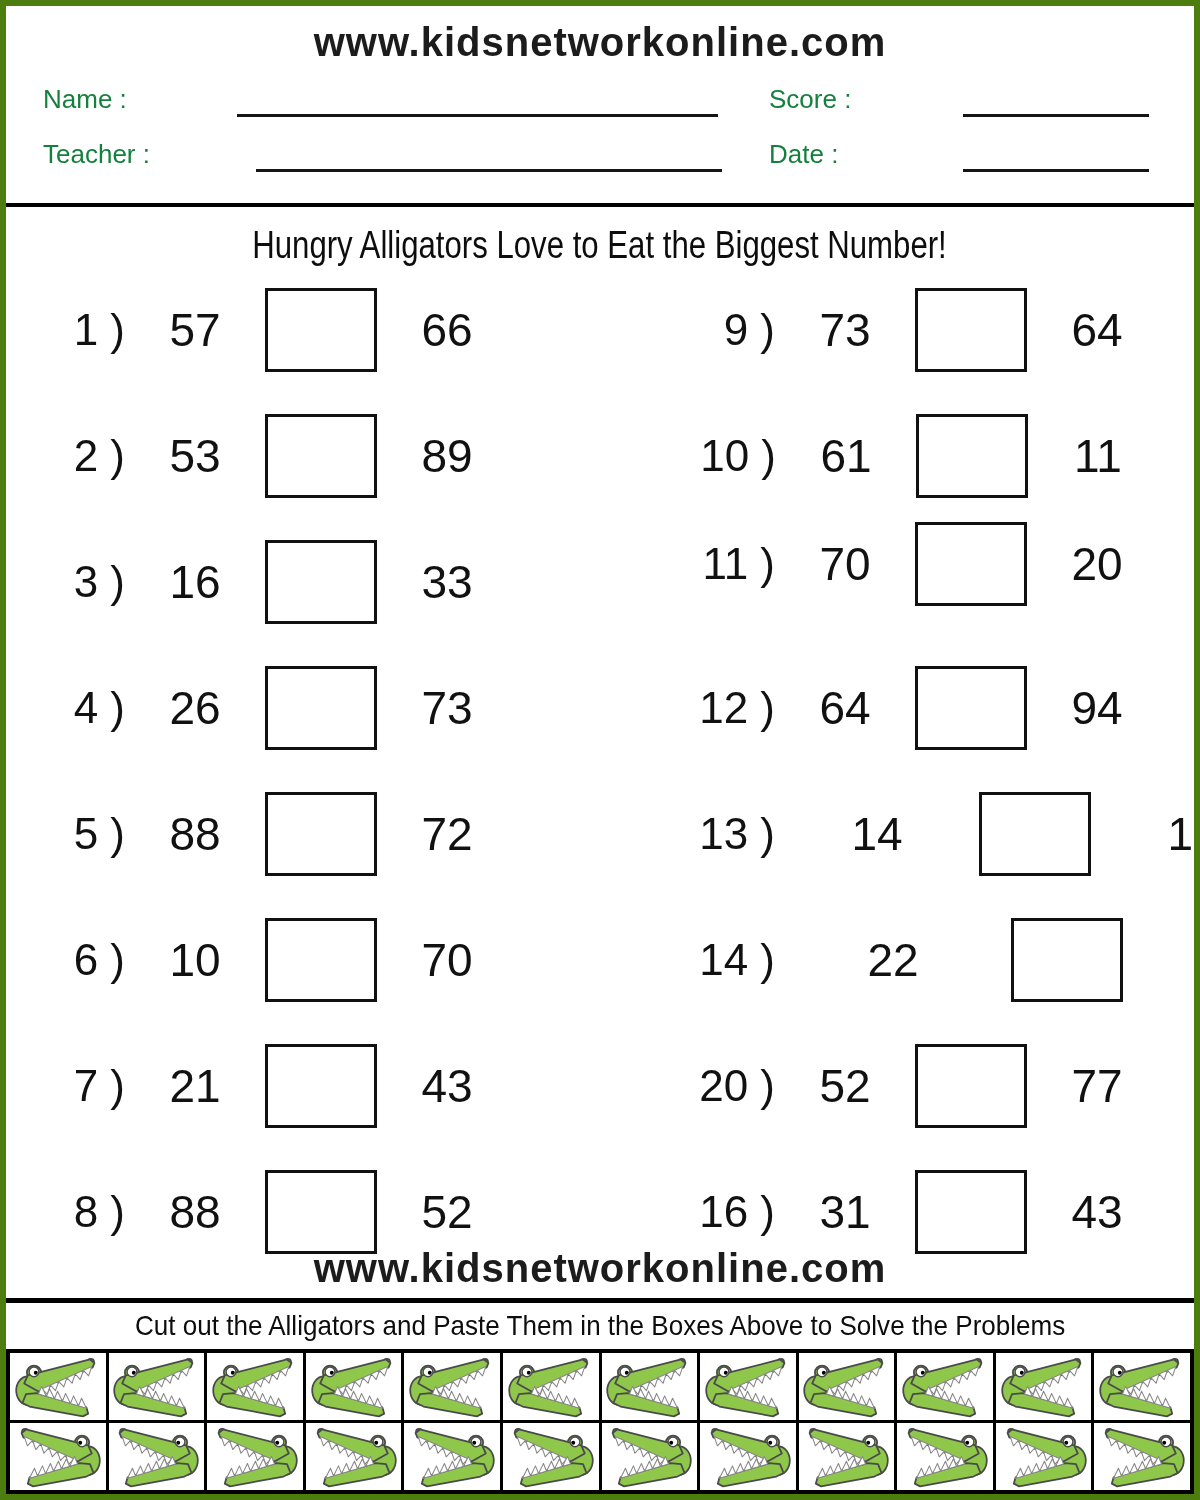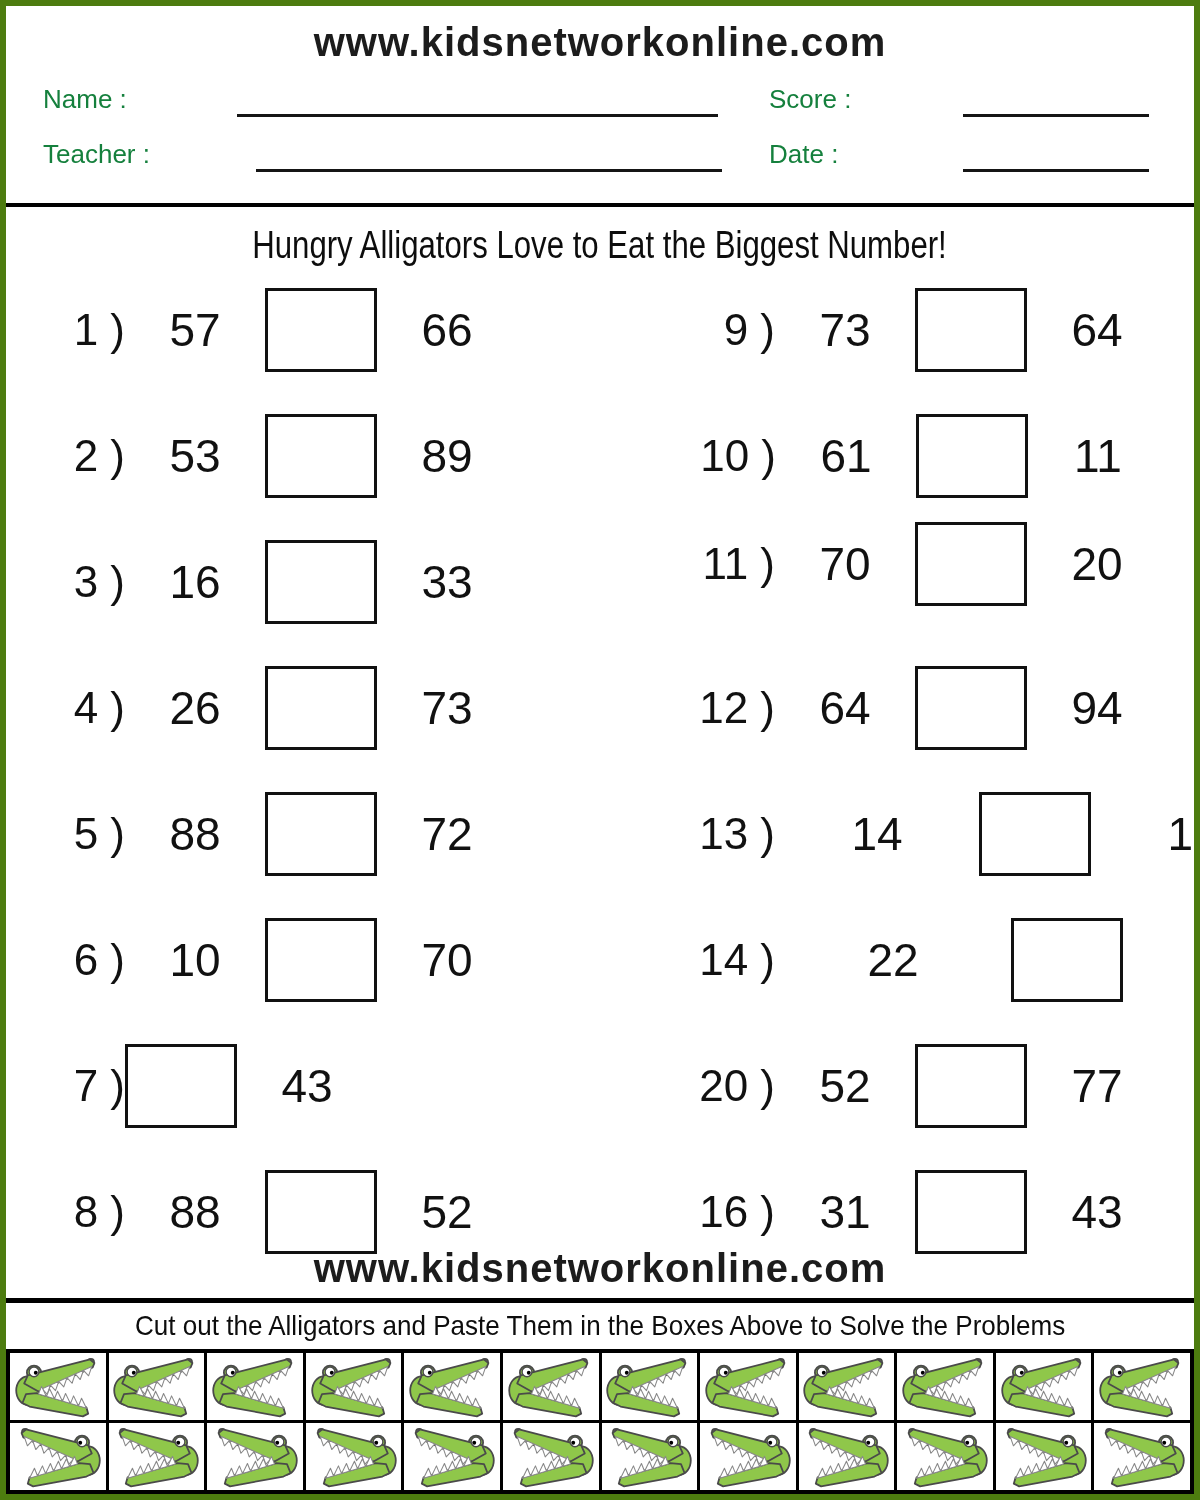--- a/index.html
+++ b/index.html
@@ -109,20 +109,21 @@
           <span class="p-num">72</span>
         </div>
         <div class="problem" style="left: 29px; top: 909px;">
           <span class="p-label">6 )</span>
           <span class="p-num">10</span>
           <div class="p-box"></div>
           <span class="p-num">70</span>
         </div>
         <div class="problem" style="left: 29px; top: 1035px;">
           <span class="p-label">7 )</span>
+          <span class="p-num">21</span>
           <div class="p-box"></div>
           <span class="p-num">43</span>
         </div>
         <div class="problem" style="left: 29px; top: 1161px;">
           <span class="p-label">8 )</span>
           <span class="p-num">88</span>
           <div class="p-box"></div>
           <span class="p-num">52</span>
         </div>
         <div class="problem" style="left: 679px; top: 279px;">

